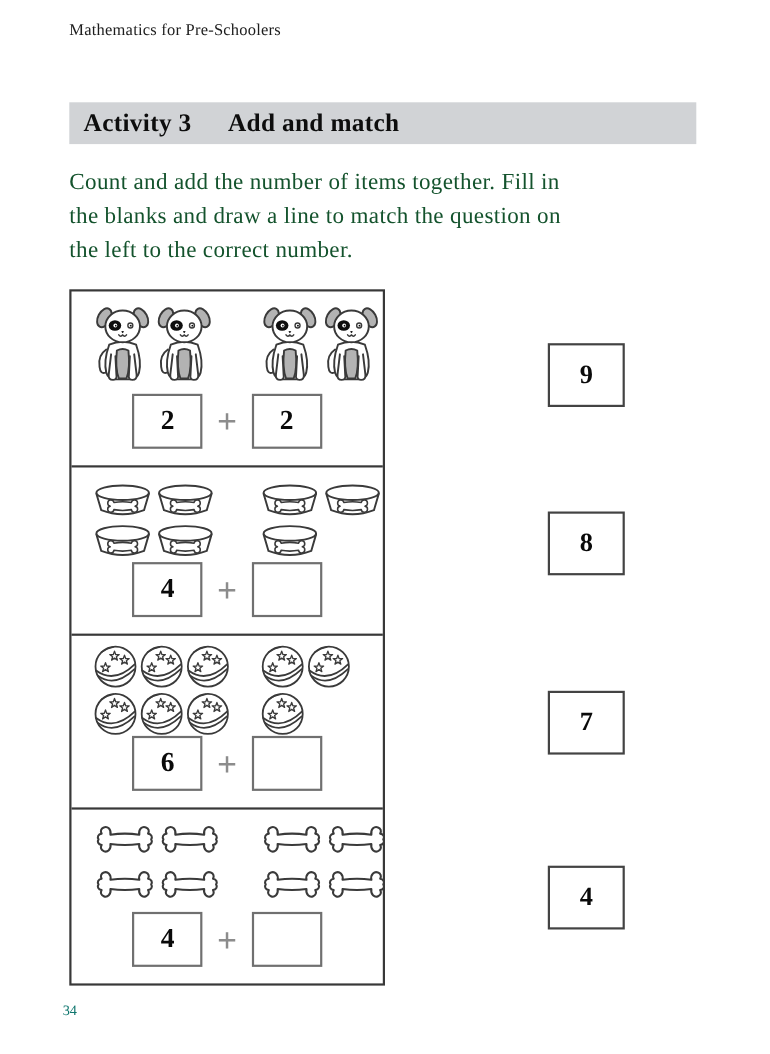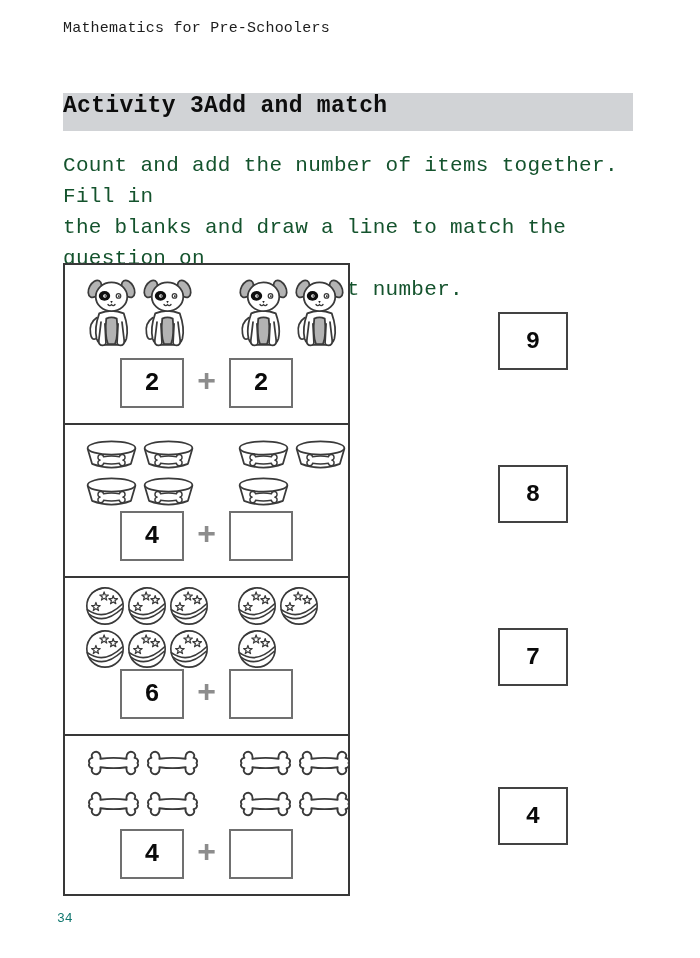--- a/index.html
+++ b/index.html
@@ -1,28 +1,28 @@
 <!DOCTYPE html>
 <html><head>
 <meta charset="utf-8">
 <style>
   html,body{margin:0;padding:0;background:#fff;}
   .page{
     position:relative;width:700px;height:958px;background:#ffffff;overflow:hidden;
-    font-family:Liberation Mono, monospace;color:#1c1c1c;
+    font-family:Liberation Serif, serif;color:#1c1c1c;
   }
   .book-title{
     position:absolute;left:63px;top:20px;font-size:15px;color:#1d1d1d;letter-spacing:0.2px;
   }
   .activity-bar{
     position:absolute;left:63px;top:93px;width:570px;height:38px;
-    background:#d1d3d6;display:flex;align-items:flex-start;padding-left:0;box-sizing:border-box;
+    background:#d1d3d6;display:flex;align-items:center;padding-left:13px;box-sizing:border-box;
   }
   .activity-bar .label{font-size:23px;font-weight:bold;color:#0d0d0d;letter-spacing:0.3px;}
-  .activity-bar .title{font-size:23px;font-weight:bold;color:#0d0d0d;letter-spacing:0.3px;}
+  .activity-bar .title{font-size:23px;font-weight:bold;color:#0d0d0d;margin-left:33px;letter-spacing:0.3px;}
   .instructions{
     position:absolute;left:63px;top:150px;width:585px;
     font-size:21px;line-height:31px;color:#14532d;letter-spacing:0.3px;white-space:pre-line;
   }
   
   .ws-box{
     position:absolute;left:63px;top:263px;width:287px;height:633px;
     border:2px solid #383838;box-sizing:border-box;background:#fff;
   }
   .ws-row{position:relative;box-sizing:border-box;border-bottom:2px solid #383838;}

